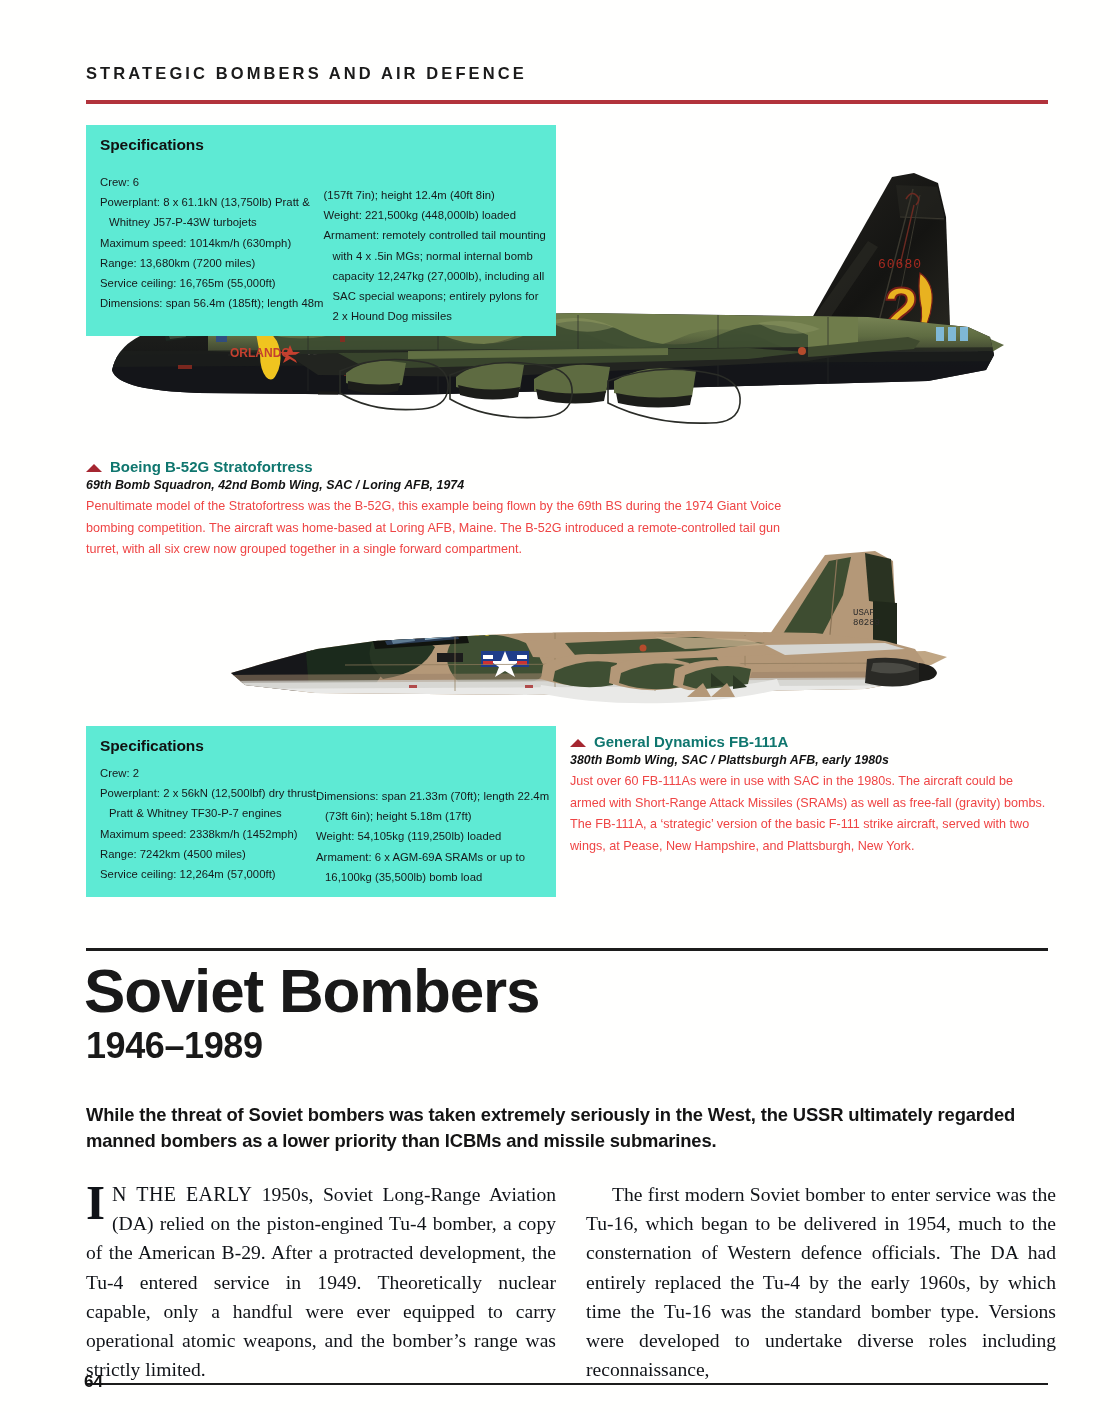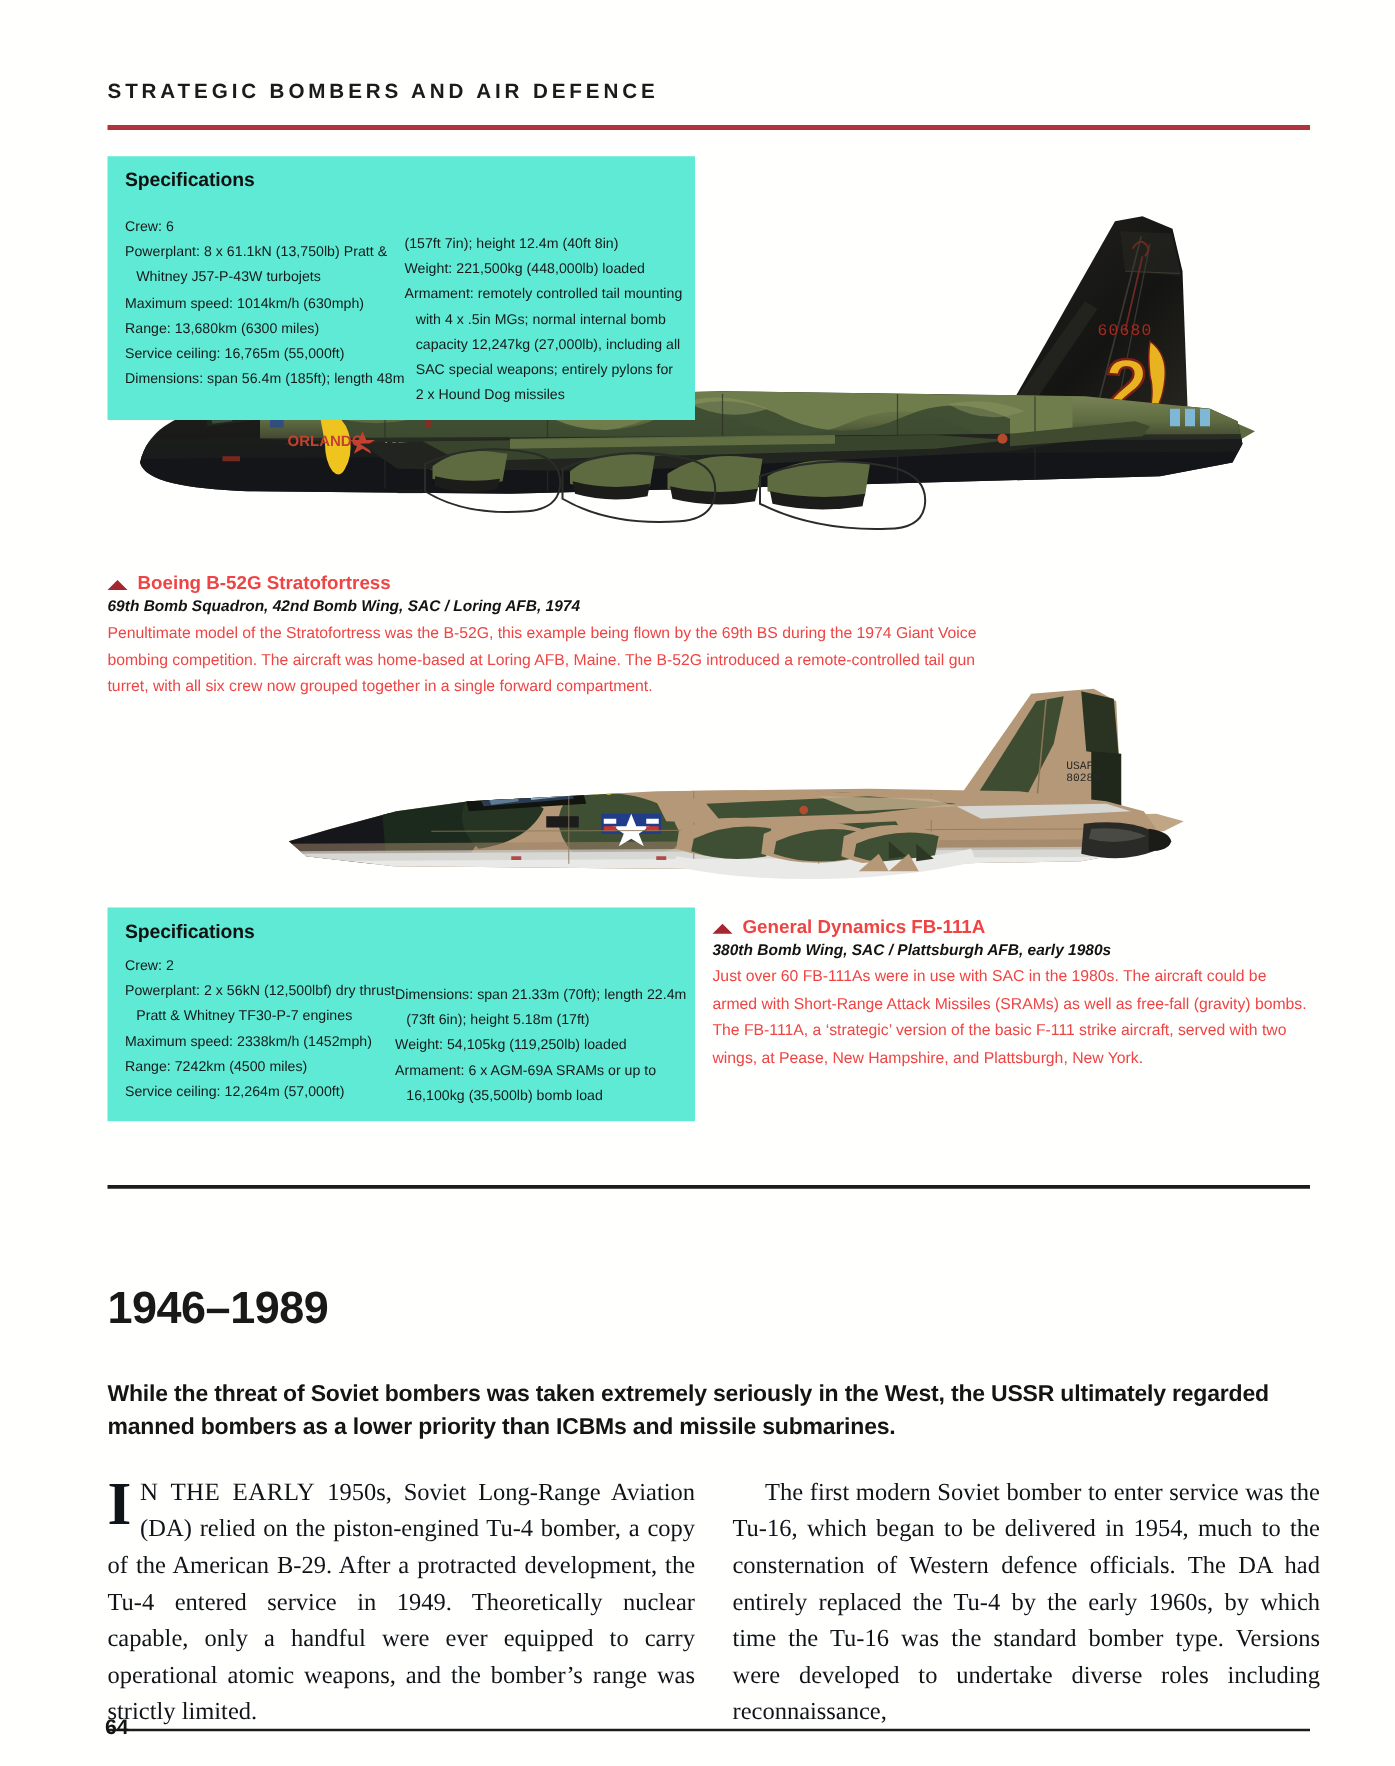--- a/index.html
+++ b/index.html
@@ -48,21 +48,21 @@
   #spec-b52 .c2{ width:auto; padding-top:26px; }
 
   #spec-fb111{ left:86px; top:726px; width:470px; }
   #spec-fb111 .c1{ width:250px; }
   #spec-fb111 .c2{ width:auto; padding-top:26px; }
 
   
   .caption{ position:absolute; }
   .cap-head{
     display:flex; align-items:center; gap:8px;
-    font-size:15px; font-weight:bold; color:#ef4444;
+    font-size:15px; font-weight:bold; color:#0f766e;
     margin-bottom:3px;
   }
   .tri{
     width:0;height:0;
     border-left:8px solid transparent;
     border-right:8px solid transparent;
     border-bottom:8px solid #a52630;
     display:inline-block;
     position:relative; top:1px;
   }
@@ -274,21 +274,21 @@
   </div>
 
   <div class="spec-box" id="spec-b52">
     <div class="spec-title">Specifications</div>
     <div class="spec-cols">
       <div class="spec-col c1">
         <div class="spec-line">Crew: 6</div>
         <div class="spec-line">Powerplant: 8 x 61.1kN (13,750lb) Pratt &amp;</div>
         <div class="spec-line cont">Whitney J57-P-43W turbojets</div>
         <div class="spec-line">Maximum speed: 1014km/h (630mph)</div>
-        <div class="spec-line">Range: 13,680km (6300 miles)</div>
+        <div class="spec-line">Range: 13,680km (7200 miles)</div>
         <div class="spec-line">Service ceiling: 16,765m (55,000ft)</div>
         <div class="spec-line">Dimensions: span 56.4m (185ft); length 48m</div>
       </div>
       <div class="spec-col c2">
         <div class="spec-line">(157ft 7in); height 12.4m (40ft 8in)</div>
         <div class="spec-line">Weight: 221,500kg (448,000lb) loaded</div>
         <div class="spec-line">Armament: remotely controlled tail mounting</div>
         <div class="spec-line cont">with 4 x .5in MGs; normal internal bomb</div>
         <div class="spec-line cont">capacity 12,247kg (27,000lb), including all</div>
         <div class="spec-line cont">SAC special weapons; entirely pylons for</div>
@@ -436,20 +436,21 @@
     <div class="cap-head">
       <span class="tri"></span>
       <span>General Dynamics FB-111A</span>
     </div>
     <div class="cap-sub">380th Bomb Wing, SAC / Plattsburgh AFB, early 1980s</div>
     <div class="cap-body">Just over 60 FB-111As were in use with SAC in the 1980s. The aircraft could be armed with Short-Range Attack Missiles (SRAMs) as well as free-fall (gravity) bombs. The FB-111A, a ‘strategic’ version of the basic F-111 strike aircraft, served with two wings, at Pease, New Hampshire, and Plattsburgh, New York.</div>
   </div>
 
   <div class="black-rule" id="rule-top"></div>
 
+  <div class="sec-title">Soviet Bombers</div>
   <div class="sec-years">1946–1989</div>
   <div class="standfirst">While the threat of Soviet bombers was taken extremely seriously in the West, the USSR ultimately regarded manned bombers as a lower priority than ICBMs and missile submarines.</div>
 
   <div class="col" id="col-left">
     <span class="dropcap">I</span><span class="smallcaps">N THE EARLY</span><span> 1950s, Soviet Long-Range Aviation (DA) relied on the piston-engined Tu-4 bomber, a copy of the American B-29. After a protracted development, the Tu-4 entered service in 1949. Theoretically nuclear capable, only a handful were ever equipped to carry operational atomic weapons, and the bomber’s range was strictly limited.</span>
   </div>
 
   <div class="col" id="col-right">
     <span>The first modern Soviet bomber to enter service was the Tu-16, which began to be delivered in 1954, much to the consternation of Western defence officials. The DA had entirely replaced the Tu-4 by the early 1960s, by which time the Tu-16 was the standard bomber type. Versions were developed to undertake diverse roles including reconnaissance,</span>
   </div>

